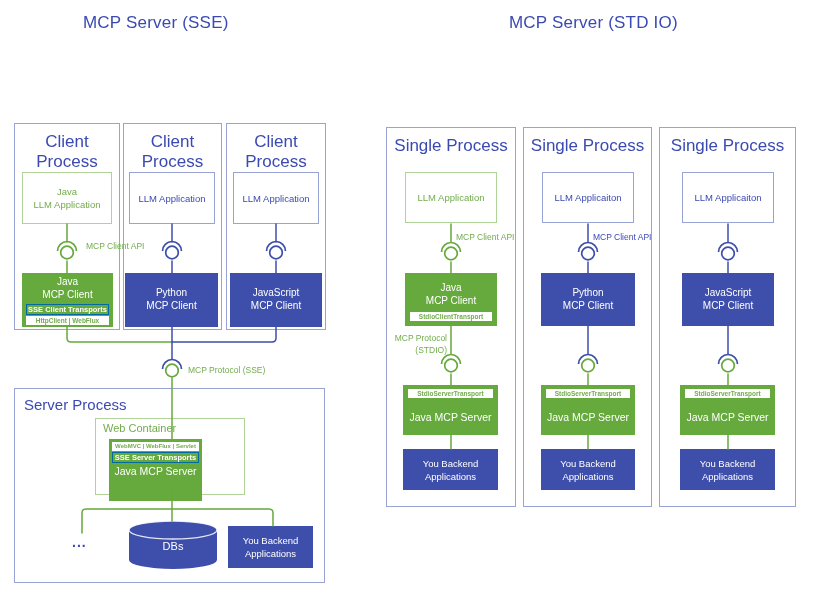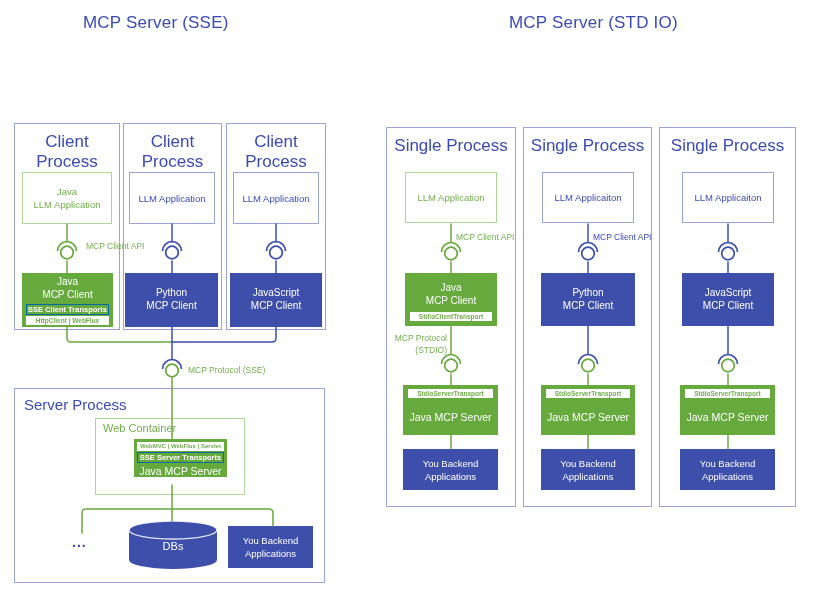--- a/index.html
+++ b/index.html
@@ -87,21 +87,21 @@
     <div style="padding-top:13px">JavaScript</div>
     <div>MCP Client</div>
   </div>
 
   <div class="abs proc" style="left:14px;top:388px;width:311px;height:195px"></div>
   <div class="abs sp-hdr" style="left:24px;top:396px">Server Process</div>
 
   <div class="abs" style="left:95px;top:418px;width:150px;height:77px;border:1px solid var(--green-border-light);background:#fff"></div>
   <div class="abs wc-lbl" style="left:103px;top:422px">Web Container</div>
 
-  <div class="abs gfill" style="left:134px;top:439px;width:93px;height:38px">
+  <div class="abs gfill" style="left:109px;top:439px;width:93px;height:62px">
     <div class="bar-light" style="margin:3px 3px 0;font-size:6px">WebMVC | WebFlux | Servlet</div>
     <div class="bar-solid" style="margin:1px 3px 0">SSE Server Transports</div>
     <div class="server-name" style="margin-top:2px">Java MCP Server</div>
   </div>
 
   <div class="abs dots" style="left:72px;top:534px">...</div>
 
   <svg class="abs" style="left:127px;top:519px" width="92" height="52" viewBox="0 0 92 52">
     <path class="cyl-fill" d="M2 11 L2 41 A44 9 0 0 0 90 41 L90 11 Z"></path>
     <ellipse class="cyl-fill" cx="46" cy="11" rx="44" ry="9" style="stroke:rgba(255,255,255,.85);stroke-width:1.3"></ellipse>

